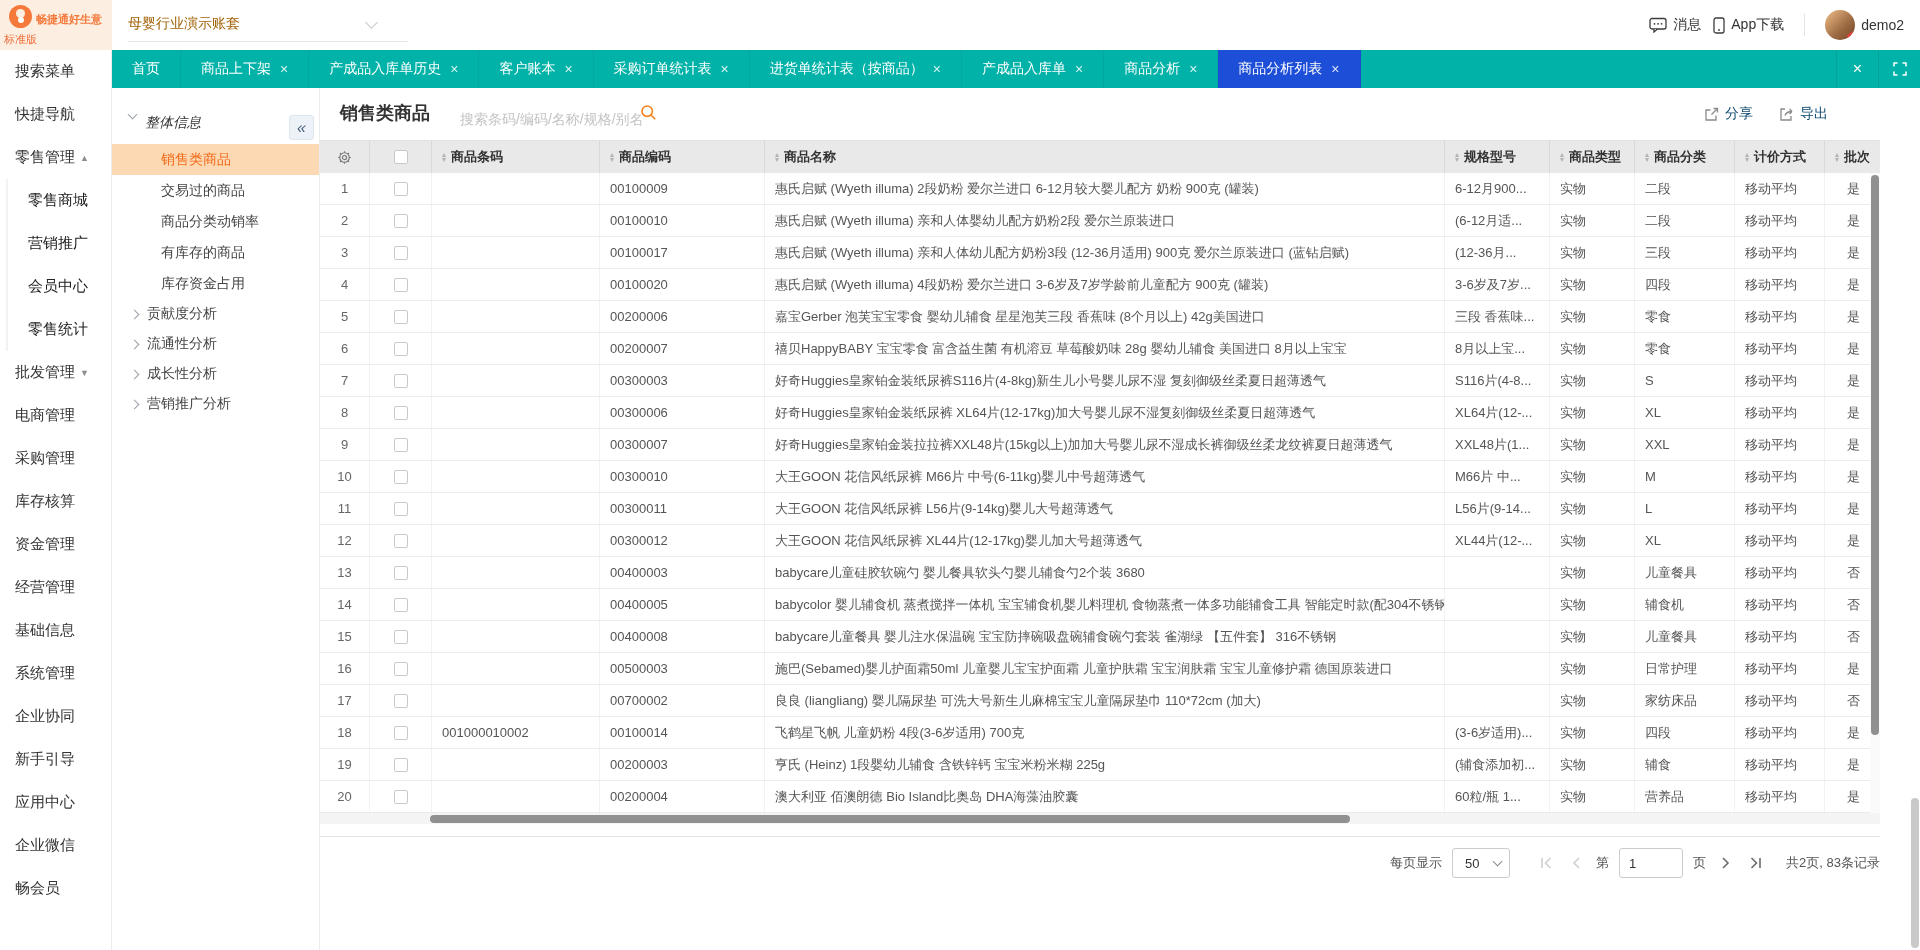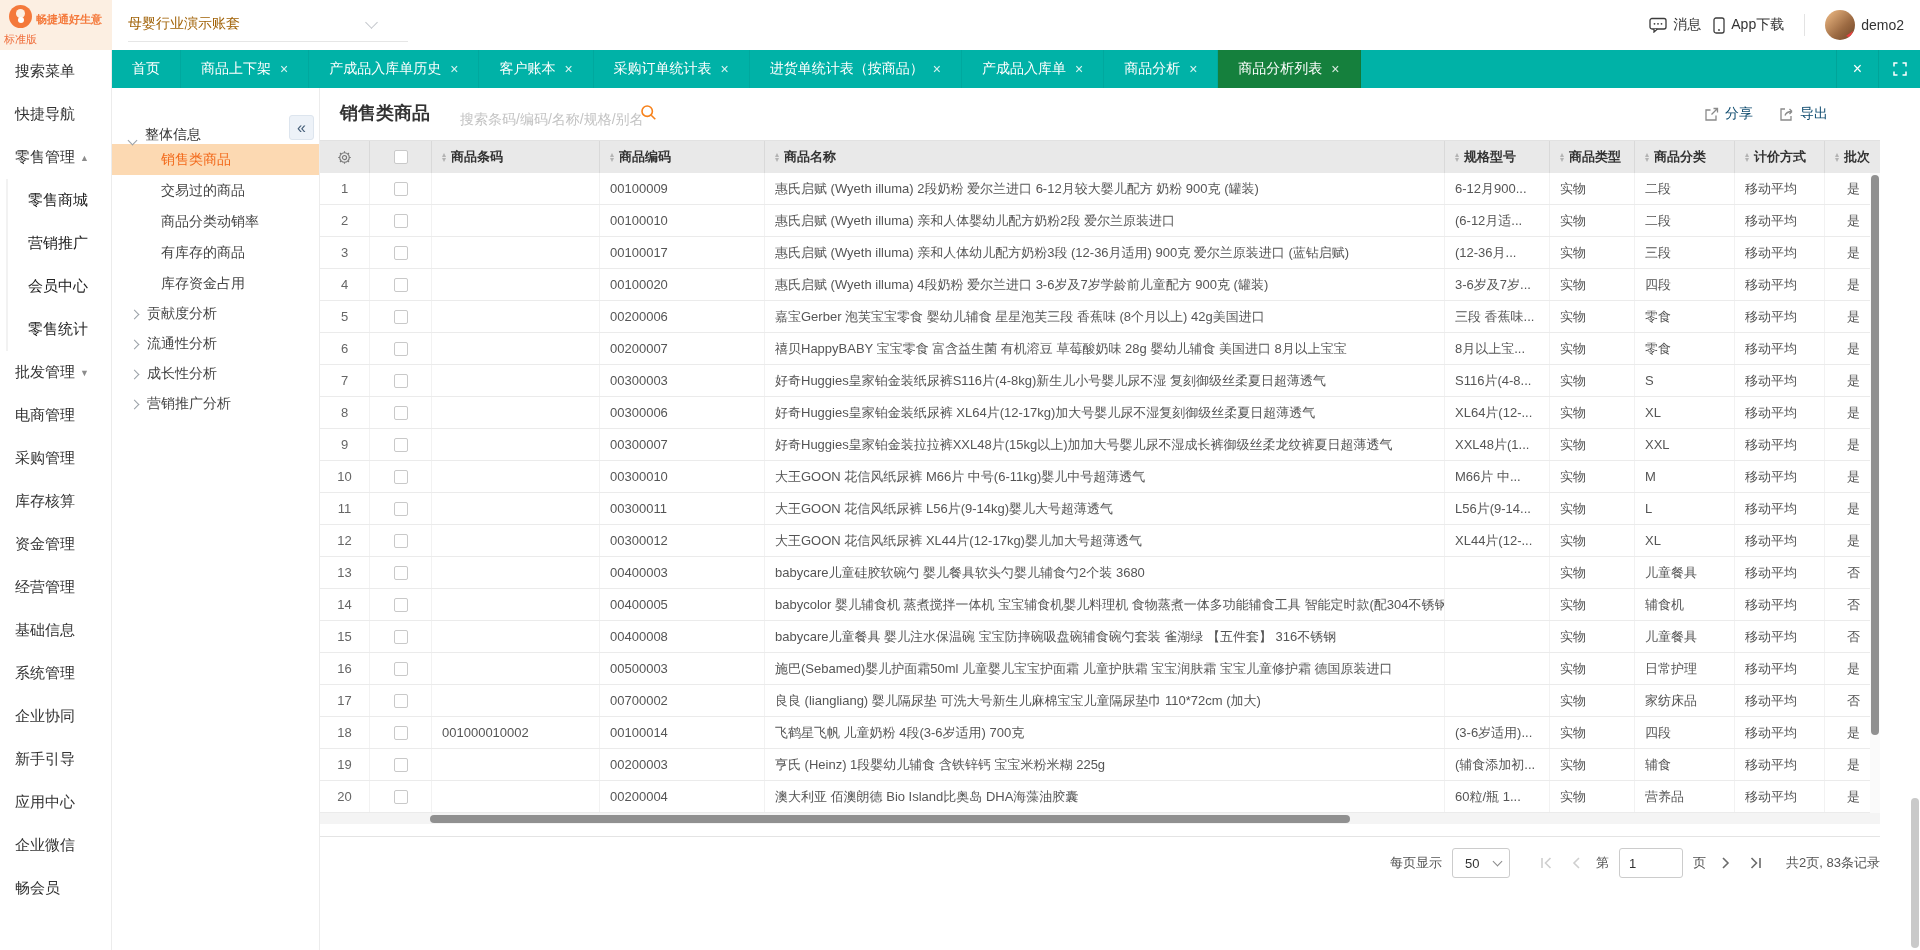--- a/index.html
+++ b/index.html
@@ -19,37 +19,37 @@
   .top-actions { position:absolute; right:16px; top:0; height:50px; display:flex; align-items:center; gap:12px; font-size:14px; color:#333; }
   .top-act { display:flex; align-items:center; gap:6px; cursor:pointer; }
   .vdiv { width:1px; height:22px; background:#e3e3e3; margin:0 8px; }
   .avatar { width:30px; height:30px; border-radius:50%; background:linear-gradient(135deg,#e4b07c 10%,#9c6a42 60%,#6e4527); position:relative; overflow:hidden; }
   .avatar::after { content:""; position:absolute; right:3px; bottom:3px; width:0; height:0; border-left:5px solid transparent; border-bottom:7px solid #e84040; transform:rotate(20deg); }
 
   
   .tabbar { position:absolute; left:112px; top:50px; width:1808px; height:38px; background:#00b2a7; display:flex; }
   .tabs { display:flex; height:38px; overflow:hidden; flex:1; }
   .tab { display:flex; align-items:center; padding:0 20px; color:#fff; font-size:14px; cursor:pointer; border-right:1px solid rgba(0,0,0,0.05); white-space:nowrap; }
-  .tab.active { background:#15803d; }
+  .tab.active { background:#1d4ed8; }
   .tab-close { margin-left:9px; font-size:14px; opacity:.85; line-height:1; }
   .tab-actions { display:flex; height:38px; }
   .tab-btn { width:42px; display:flex; align-items:center; justify-content:center; color:#fff; border-left:1px solid rgba(0,0,0,0.08); cursor:pointer; font-size:16px; }
 
   
   .sidebar { position:absolute; left:0; top:50px; width:112px; bottom:0; background:#fff; border-right:1px solid #ececec; overflow:hidden; }
   .side-item { height:43px; display:flex; align-items:center; padding-left:15px; gap:5px; font-size:15px; color:#333; cursor:pointer; white-space:nowrap; }
   .side-item .side-arrow { font-size:9px; color:#8c8c8c; }
   .side-sub { border-left:2px solid #f2f2f2; margin-left:6px; }
   .side-sub .side-item { padding-left:20px; color:#222; }
 
   
   .content { position:absolute; left:112px; top:88px; right:0; bottom:0; background:#fff; }
 
   .tree { position:absolute; left:0; top:0; width:208px; bottom:0; border-right:1px solid #ececec; padding-top:26px; }
-  .tree-root { height:30px; display:flex; align-items:flex-end; padding-left:17px; gap:9px; font-size:14px; color:#333; position:relative; cursor:pointer; }
+  .tree-root { height:30px; display:flex; align-items:flex-start; padding-left:17px; gap:9px; font-size:14px; color:#333; position:relative; cursor:pointer;font-style:italic; }
   .chev { width:7px; height:7px; border-right:1.5px solid #9aa0a6; border-bottom:1.5px solid #9aa0a6; display:inline-block; }
   .chev.down { transform:rotate(45deg); margin-top:-3px; }
   .chev.right { transform:rotate(-45deg); }
   .collapse-btn { position:absolute; right:5px; top:1px; width:25px; height:25px; background:#edf2f8; border:1px solid #dde5ee; border-radius:3px; color:#47607a; font-size:16px; line-height:23px; text-align:center; cursor:pointer; }
   .tree-item { height:31px; line-height:31px; padding-left:49px; font-size:14px; color:#444; cursor:pointer; white-space:nowrap; overflow:hidden; }
   .tree-item.selected { background:#fcd9b2; color:#f2691a; }
   .tree-group { height:30px; display:flex; align-items:center; gap:9px; padding-left:19px; font-size:14px; color:#444; cursor:pointer; }
 
   .main { position:absolute; left:208px; top:0; right:0; bottom:0; }
   .panel-title { position:absolute; left:20px; top:13px; font-size:18px; font-weight:bold; color:#333; }

